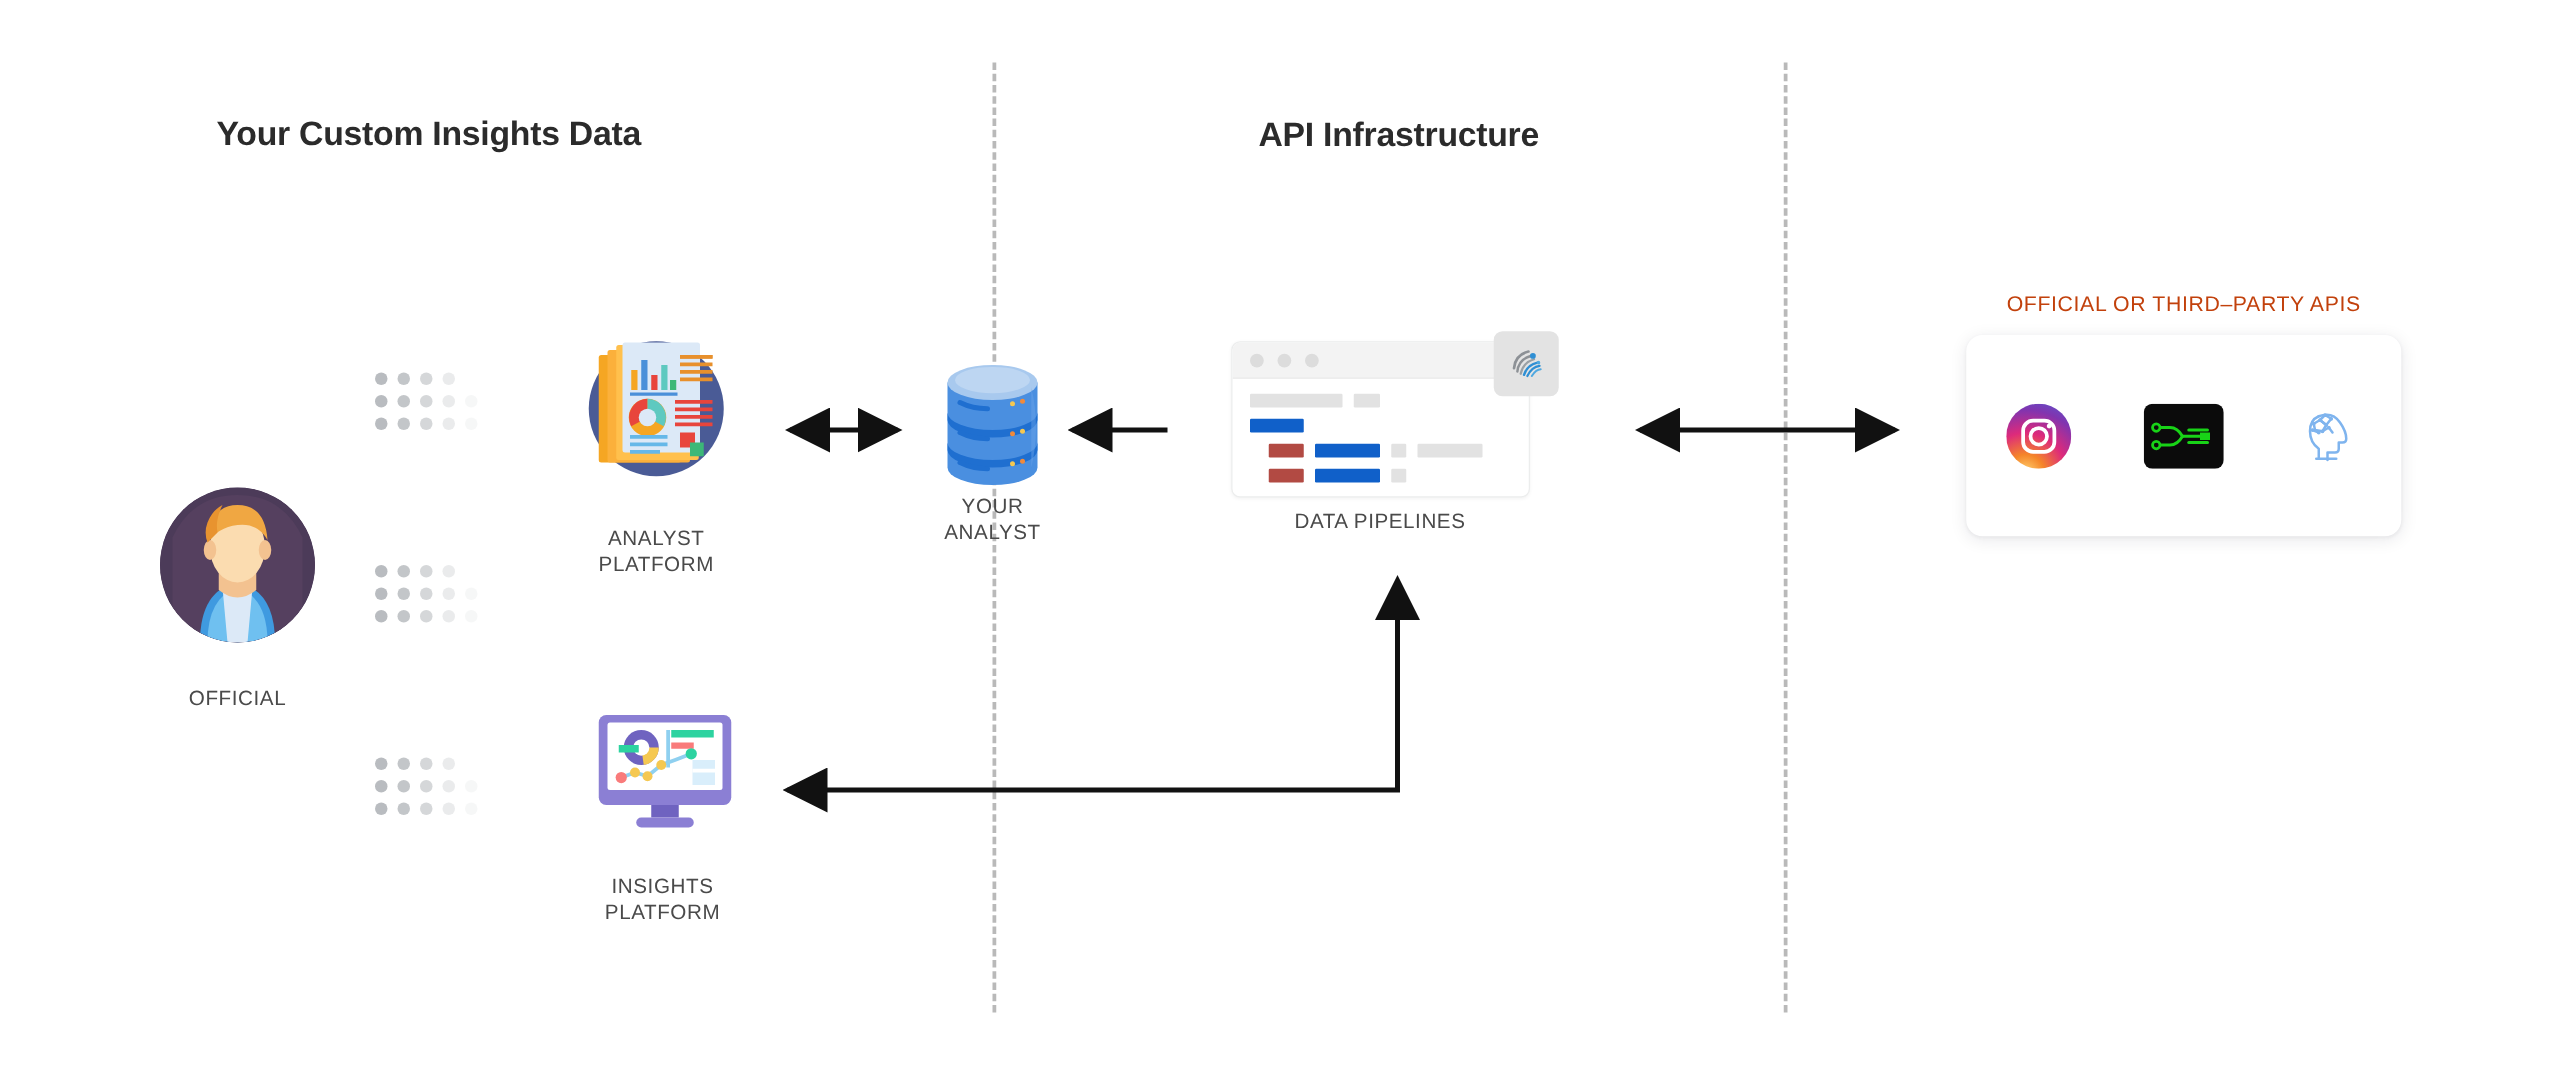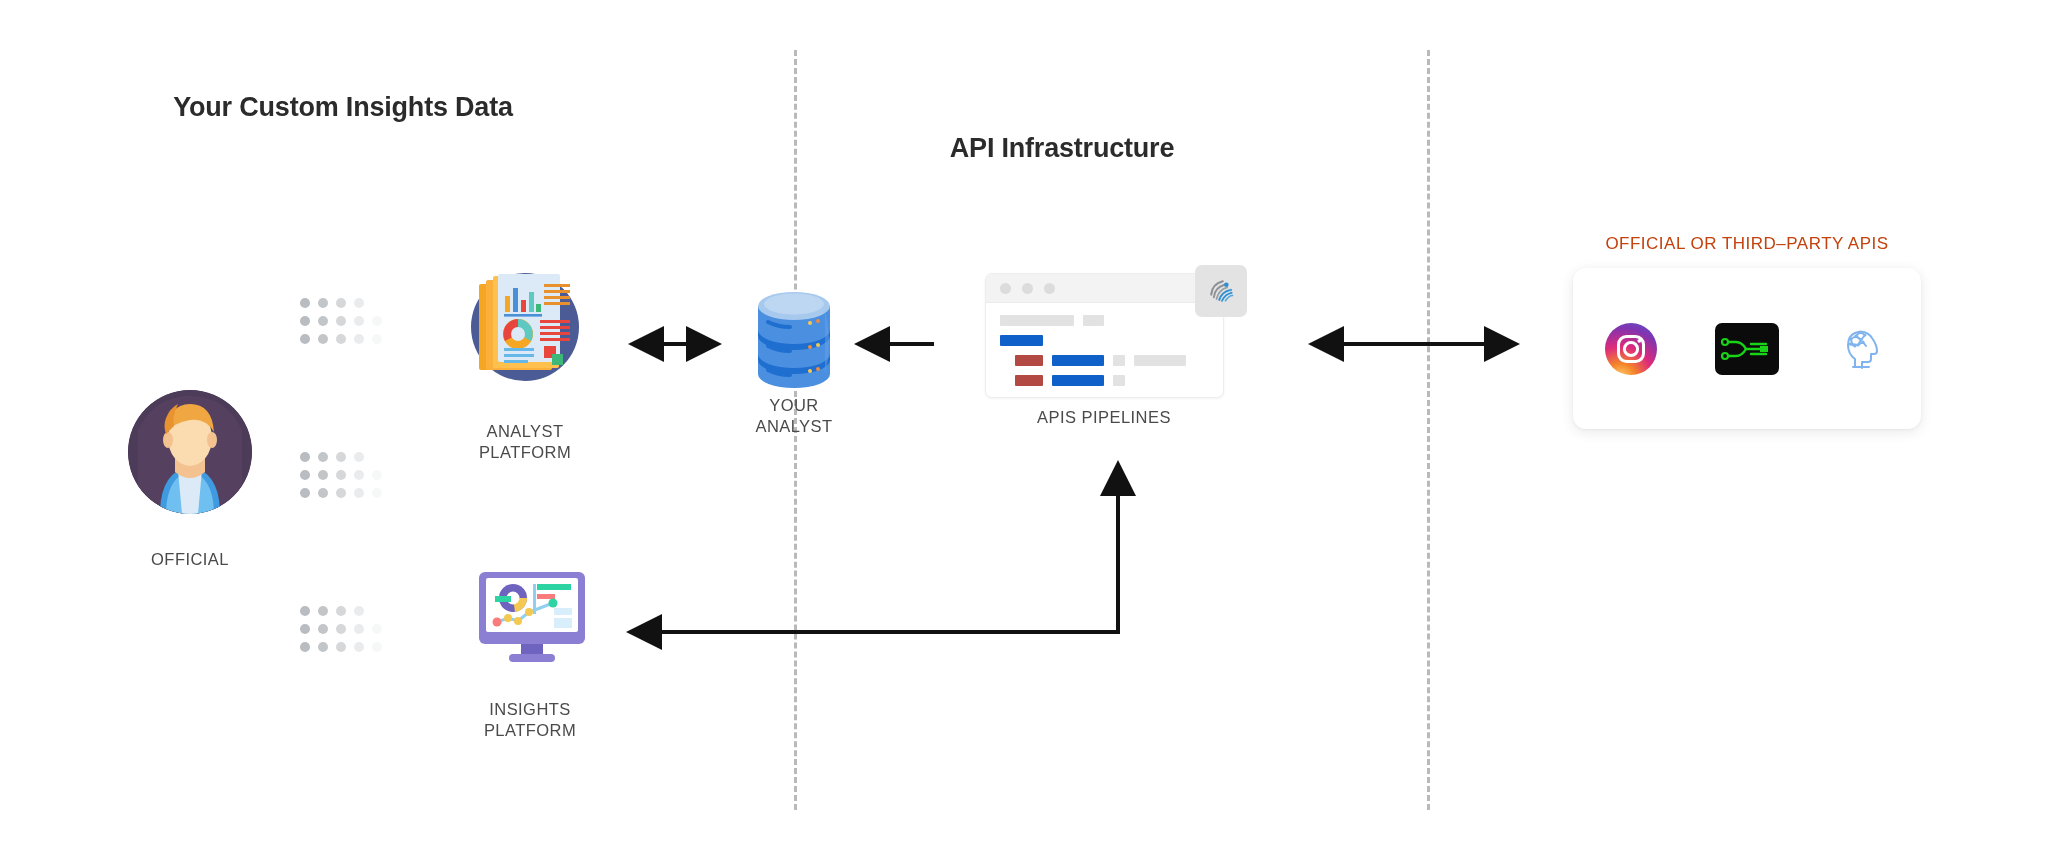--- a/index.html
+++ b/index.html
@@ -26,21 +26,21 @@
     position: absolute;
     font-size: 27px;
     font-weight: 700;
     color: #2b2b2b;
     letter-spacing: -0.2px;
     white-space: nowrap;
     text-align: center;
     transform: translateX(-50%);
   }
   #title-left  { left: 343px;  top: 92px; }
-  #title-mid   { left: 1062px; top: 93px; margin-top: 40px; }
+  #title-mid   { left: 1119px; top: 93px; }
   #title-right { left: 1758px; top: 92px; }
 
   
   .divider {
     position: absolute;
     top: 50px;
     width: 0;
     height: 760px;
     border-left: 3px dashed #b9b9b9;
   }
@@ -419,21 +419,21 @@
           <path d="M13 27 q2-10 12-13" stroke="#9aa0a5" stroke-width="2"></path>
           <path d="M16 28 q3-9 12-11" stroke="#2f8fd4" stroke-width="2.2"></path>
           <path d="M19 29 q4-8 11-9" stroke="#2f8fd4" stroke-width="2"></path>
           <path d="M23 29 q4-6 8-6" stroke="#4fa8e0" stroke-width="1.8"></path>
         </g>
         <circle cx="24" cy="11" r="2.6" fill="#2f8fd4"></circle>
         <circle cx="29" cy="17" r="1.6" fill="#4fa8e0"></circle>
       </svg>
     </div>
   </div>
-  <div class="caption" style="left:1104px; top:407px;">APIS PIPELINES</div>
+  <div class="caption" style="left:1104px; top:407px;">DATA PIPELINES</div>
 
   <div id="api-card-label">OFFICIAL OR THIRD–PARTY APIS</div>
   <div id="api-card">
     <svg class="api-ico" viewBox="0 0 52 52">
       <defs>
         <radialGradient id="ig" cx="30%" cy="107%" r="130%">
           <stop offset="0%" stop-color="#ffd776"></stop>
           <stop offset="22%" stop-color="#f58529"></stop>
           <stop offset="48%" stop-color="#dd2a7b"></stop>
           <stop offset="75%" stop-color="#8134af"></stop>

